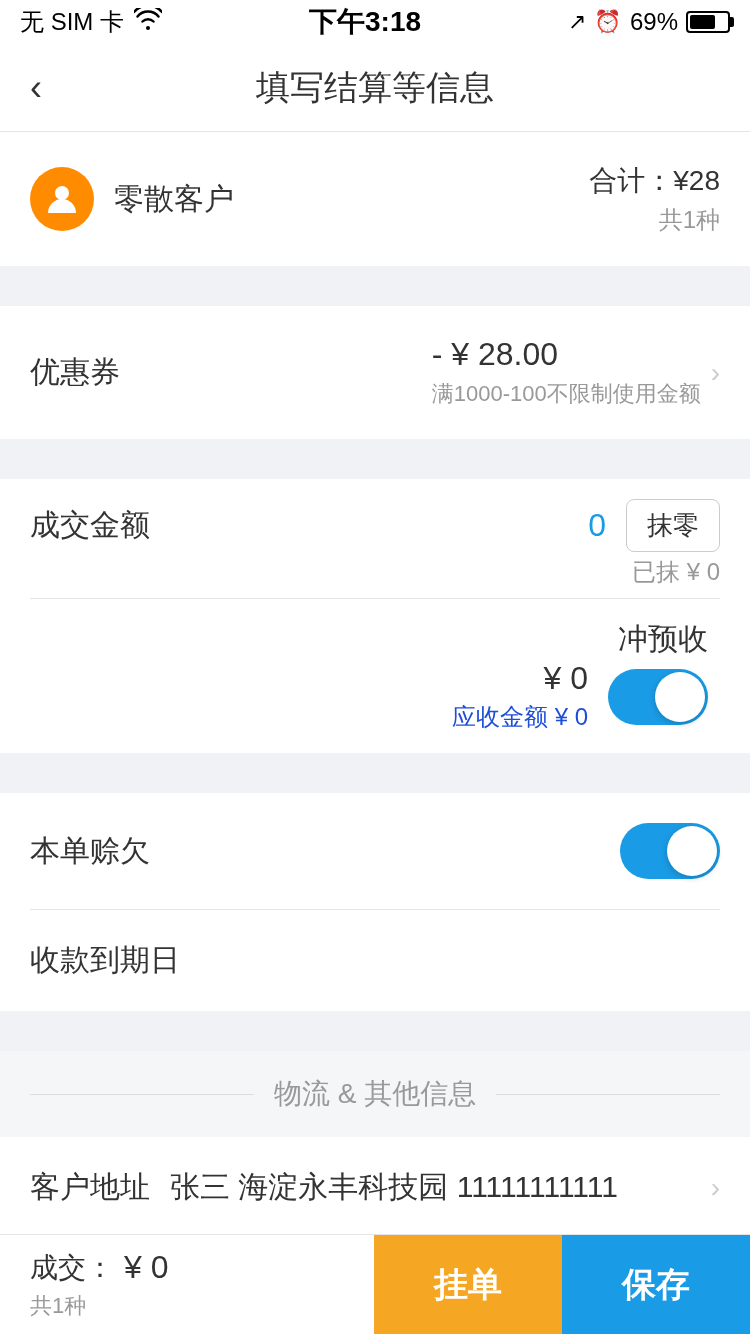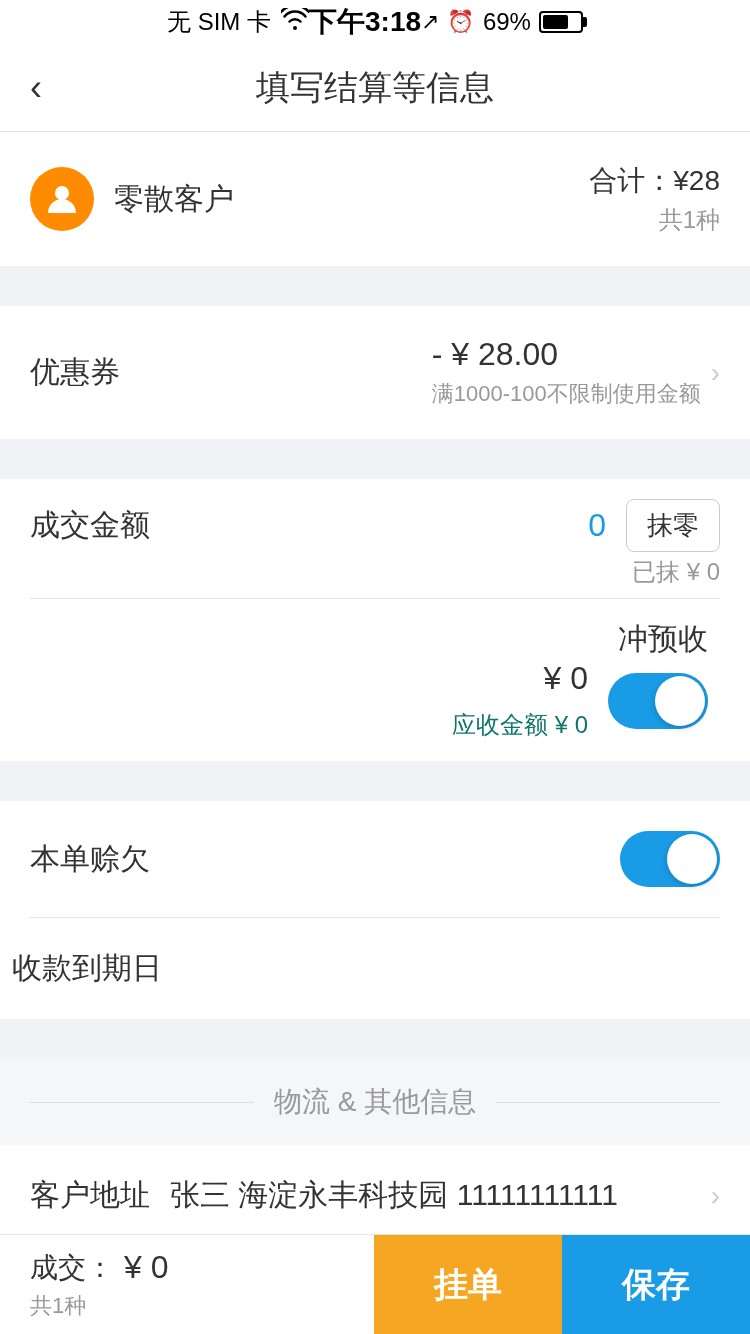--- a/index.html
+++ b/index.html
@@ -13,21 +13,21 @@
       font-size: 28px;
     }
 
     
     .status-bar {
       width: 750px;
       height: 44px;
       background: #fff;
       display: flex;
       align-items: center;
-      justify-content: center;
+      justify-content: space-between;
       padding: 0 20px;
       font-size: 24px;
       color: #000;
     }
     .status-left { display: flex; align-items: center; gap: 10px; }
     .status-center { font-size: 28px; font-weight: 600; }
     .status-right { display: flex; align-items: center; gap: 8px; font-size: 24px; }
     .battery {
       width: 44px; height: 22px; border: 2px solid #000; border-radius: 4px; position: relative; display: inline-flex; align-items: center; padding: 2px;
     }
@@ -149,21 +149,21 @@
       display: flex;
       align-items: flex-end;
       justify-content: space-between;
       padding: 20px 42px 20px;
       background: #fff;
       flex-direction: column;
     }
     .prereceive-label { font-size: 30px; color: #333; }
     .prereceive-center { text-align: right; }
     .prereceive-amount { font-size: 32px; color: #333; font-weight: 500; }
-    .prereceive-sub { font-size: 24px; color: #0f766e; margin-top: 12px; }
+    .prereceive-sub { font-size: 24px; color: #1d4ed8; margin-top: 4px; }
 
     
     .toggle-wrap {
       display: flex;
       align-items: center;
     }
     .toggle {
       width: 100px;
       height: 56px;
       border-radius: 28px;
@@ -187,21 +187,21 @@
       display: flex;
       align-items: center;
       justify-content: space-between;
       padding: 30px 30px;
       background: #fff;
     }
     .debt-label { font-size: 30px; color: #333; }
 
     
     .duedate-row {
-      padding: 30px 12px;
+      padding: 30px 30px;
       background: #fff;
       font-size: 30px;
       color: #333;
       display: flex;
       align-items: flex-start;
       gap: 32px;
     }
     .duedate-label { color: #333; }
     .duedate-value { color: #333; }
 

